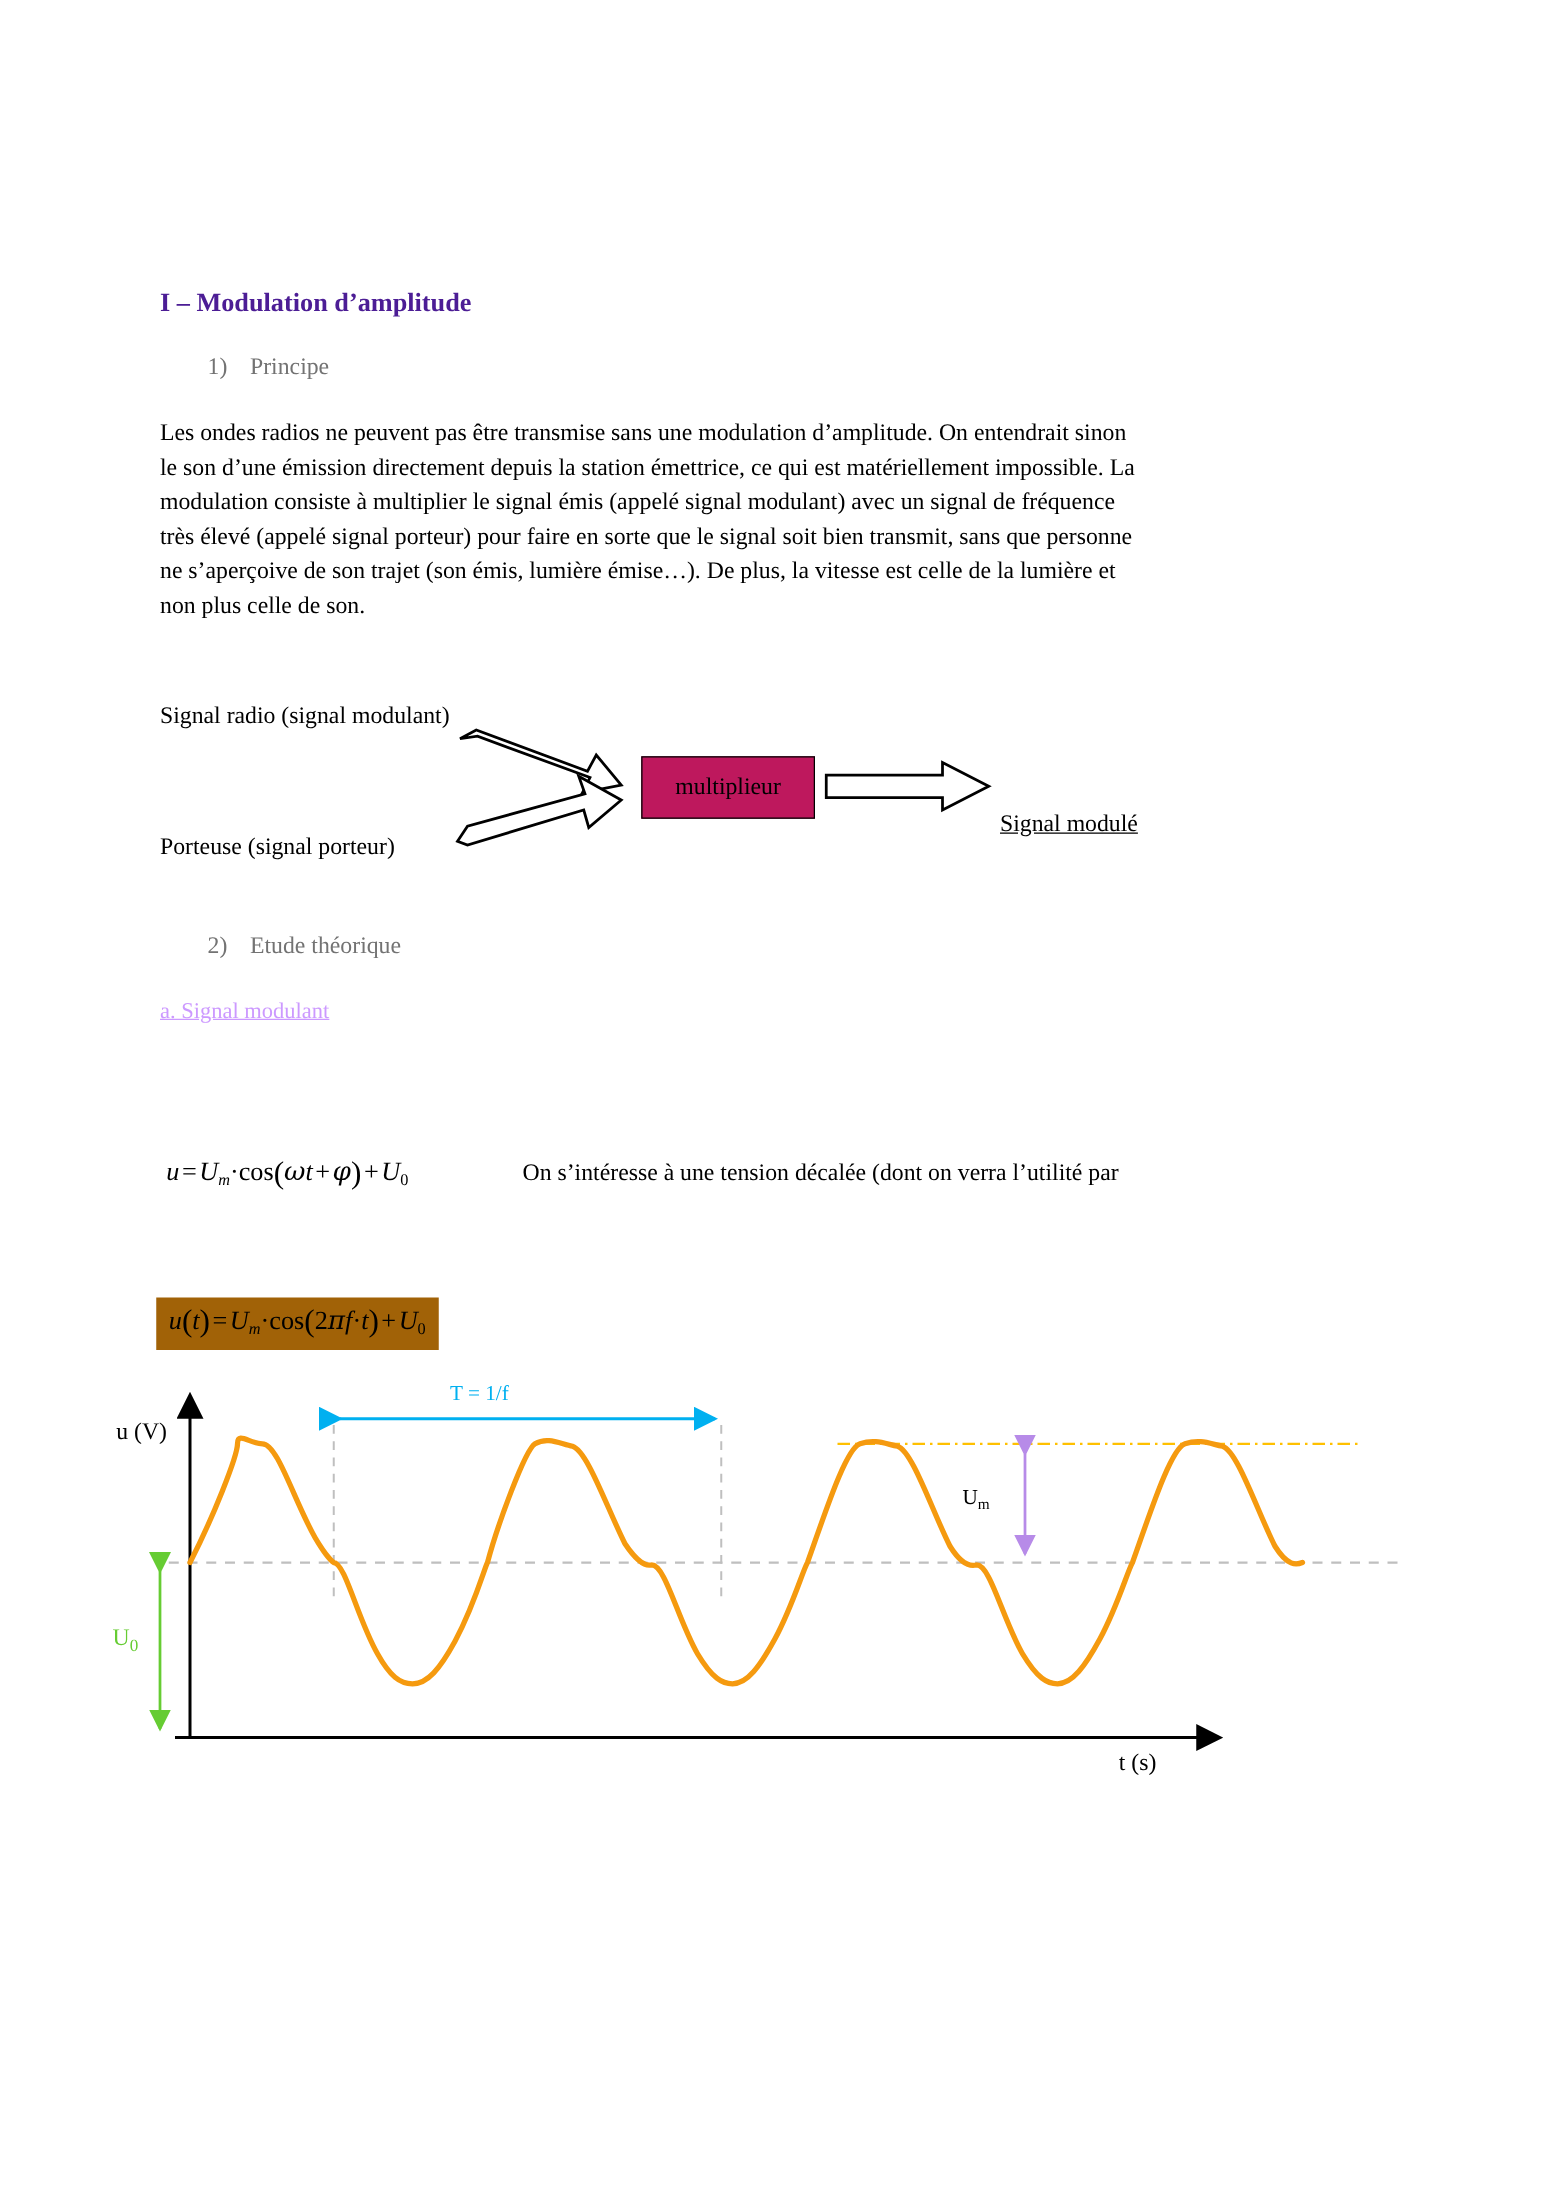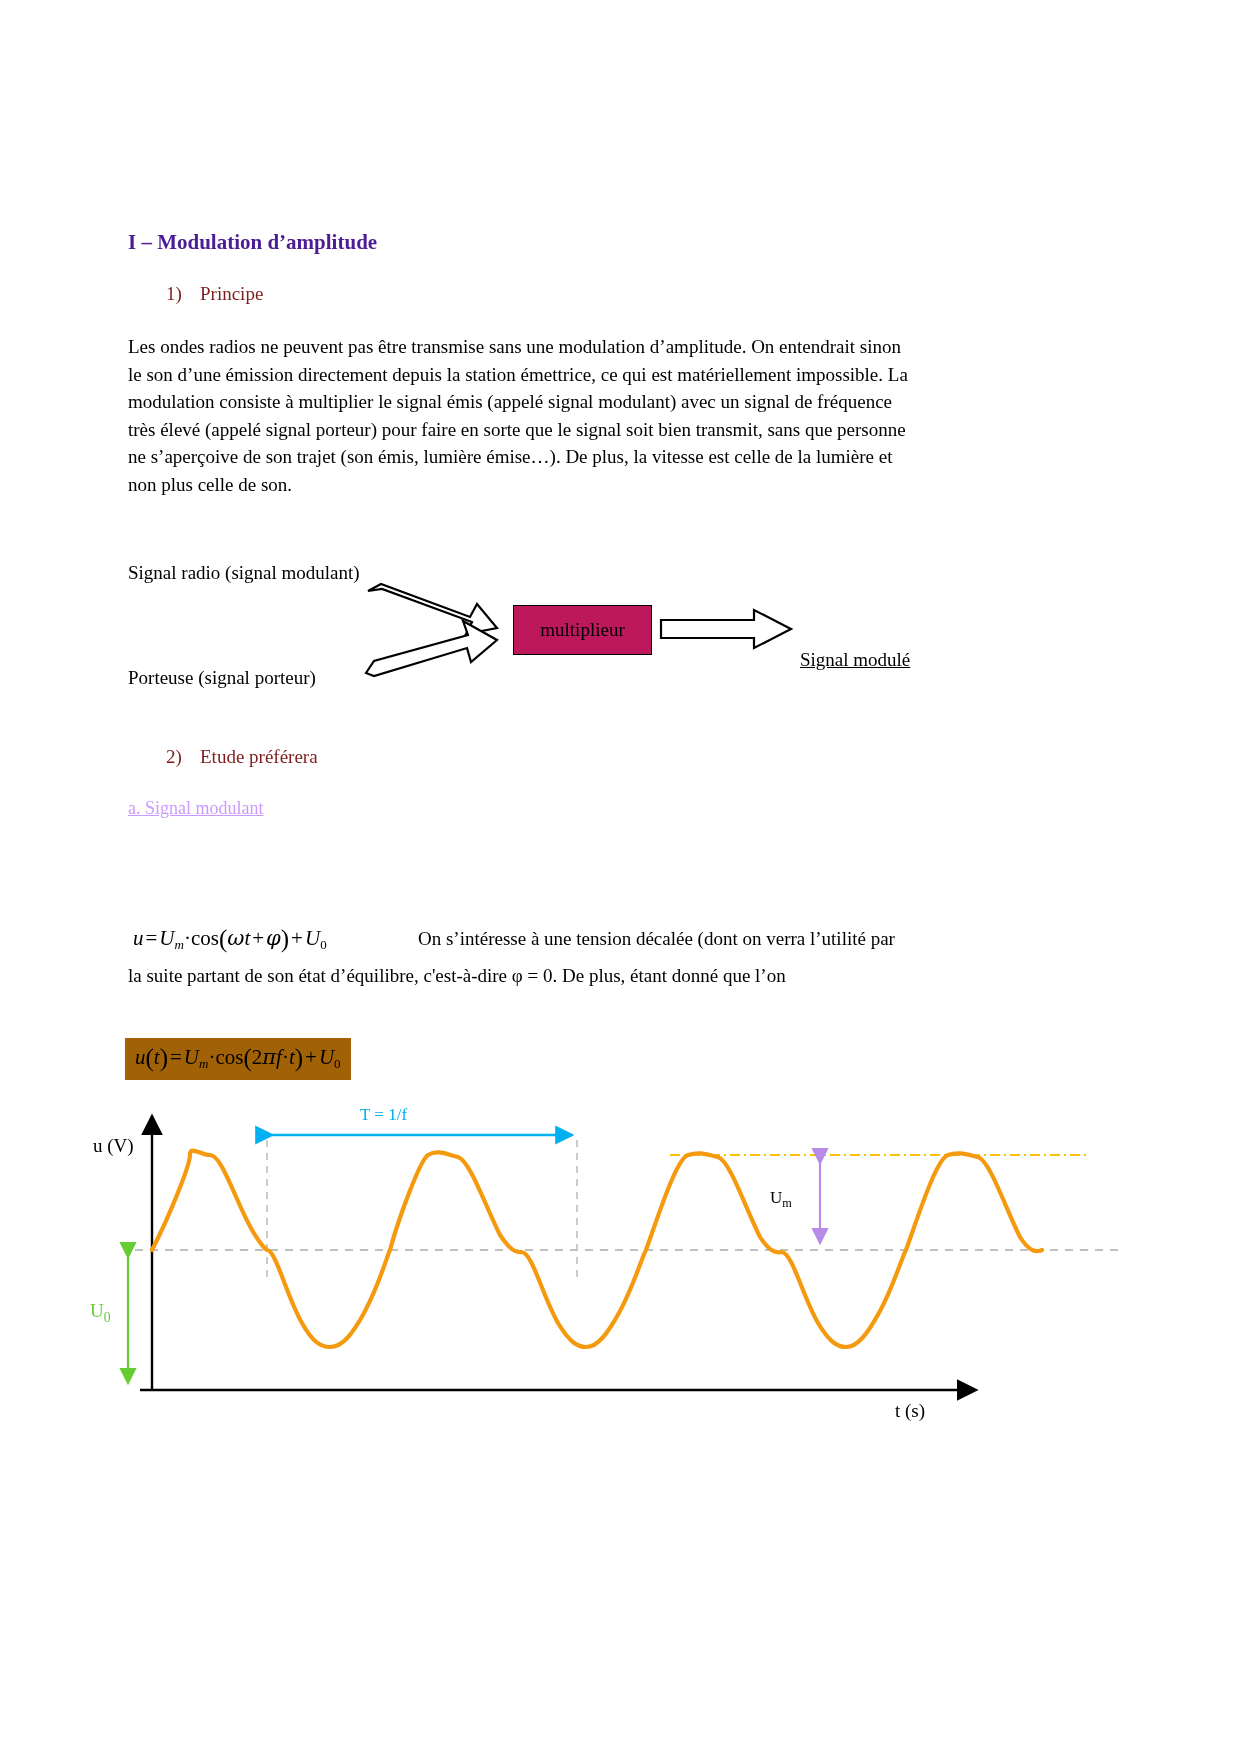--- a/index.html
+++ b/index.html
@@ -24,21 +24,21 @@
 
   .h1{
     position:absolute;left:128px;top:230px;
     color:#4c1d95;
     font-weight:bold;
     font-size:21px;
   }
 
   .h2{
     position:absolute;
-    color:#7f1d1d;
+    color:#737373;
     font-size:19px;
   }
   .h2 .num{display:inline-block;width:34px;}
 
   .h3{
     position:absolute;
     color:#CC99FF;
     font-size:18px;
     text-decoration:underline;
   }
@@ -116,32 +116,31 @@
   <svg class="diagram" viewBox="0 0 1240 1754">
 
     <polygon points="368,591 381,584 470,617 477,604 497,628 466,634 472,622 382,589" fill="#ffffff" stroke="#000000" stroke-width="2.2" stroke-linejoin="miter"></polygon>
 
     <polygon points="366,673 374,661 468,635 463,621 497,640 471,662 467,648 374,676" fill="#ffffff" stroke="#000000" stroke-width="2.2" stroke-linejoin="miter"></polygon>
 
     <polygon points="661,620 754,620 754,610 791,629 754,648 754,638 661,638" fill="#ffffff" stroke="#000000" stroke-width="2.2" stroke-linejoin="miter"></polygon>
   </svg>
 
   <div class="h2" style="left:166px;top:746px;">
-    <span class="num">2)</span><span>Etude préférera</span>
+    <span class="num">2)</span><span>Etude théorique</span>
   </div>
 
   <div class="h3" style="left:128px;top:798px;">a. Signal modulant</div>
 
 
   <div class="math" style="position:absolute;left:133px;top:925px;">
     <i>u</i><span class="op">=</span><i>U</i><sub>m</sub><span>·</span><span class="rm">cos</span><span class="big">(</span><i class="gk">ω</i><i>t</i><span class="op">+</span><i class="gk">φ</i><span class="big">)</span><span class="op">+</span><i>U</i><sub style="font-style:normal;">0</sub>
   </div>
 
   <p class="body" style="left:418px;top:925px;width:580px;">On s’intéresse à une tension décalée (dont on verra l’utilité par</p>
-  <p class="body" style="left:128px;top:962px;width:880px;">la suite partant de son état d’équilibre, c'est-à-dire φ = 0. De plus, étant donné que l’on</p>
 
   <div class="math eq-hl" style="left:125px;top:1038px;">
     <i>u</i><span class="big">(</span><i>t</i><span class="big">)</span><span class="op">=</span><i>U</i><sub>m</sub><span>·</span><span class="rm">cos</span><span class="big">(</span><span class="rm">2</span><i class="gk">π</i><i>f</i><span>·</span><i>t</i><span class="big">)</span><span class="op">+</span><i>U</i><sub style="font-style:normal;">0</sub>
   </div>
 
   <div class="graph-wrap">
 
     <svg width="1060" height="340" viewBox="0 0 1060 340">
       <defs>
         <marker id="ah-black" markerWidth="9" markerHeight="9" refX="7.5" refY="4.5" orient="auto">

